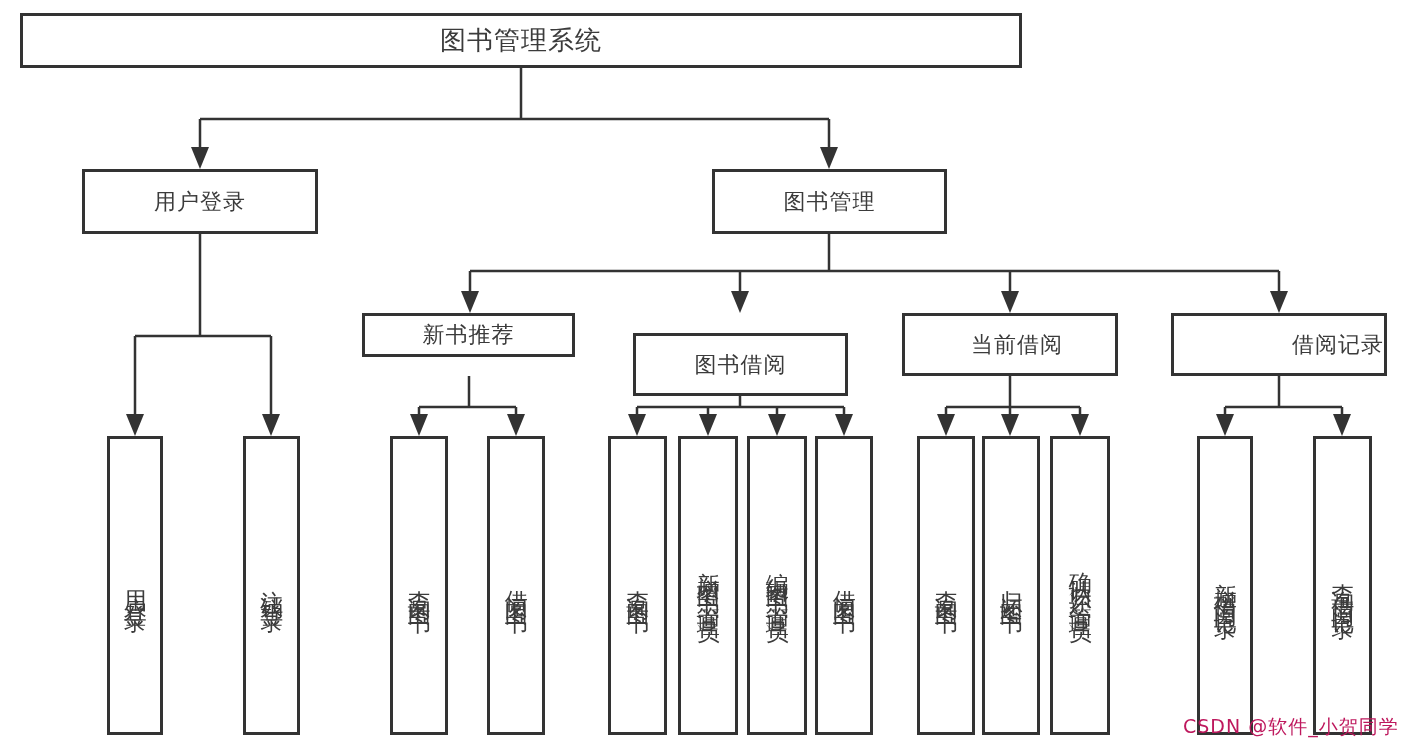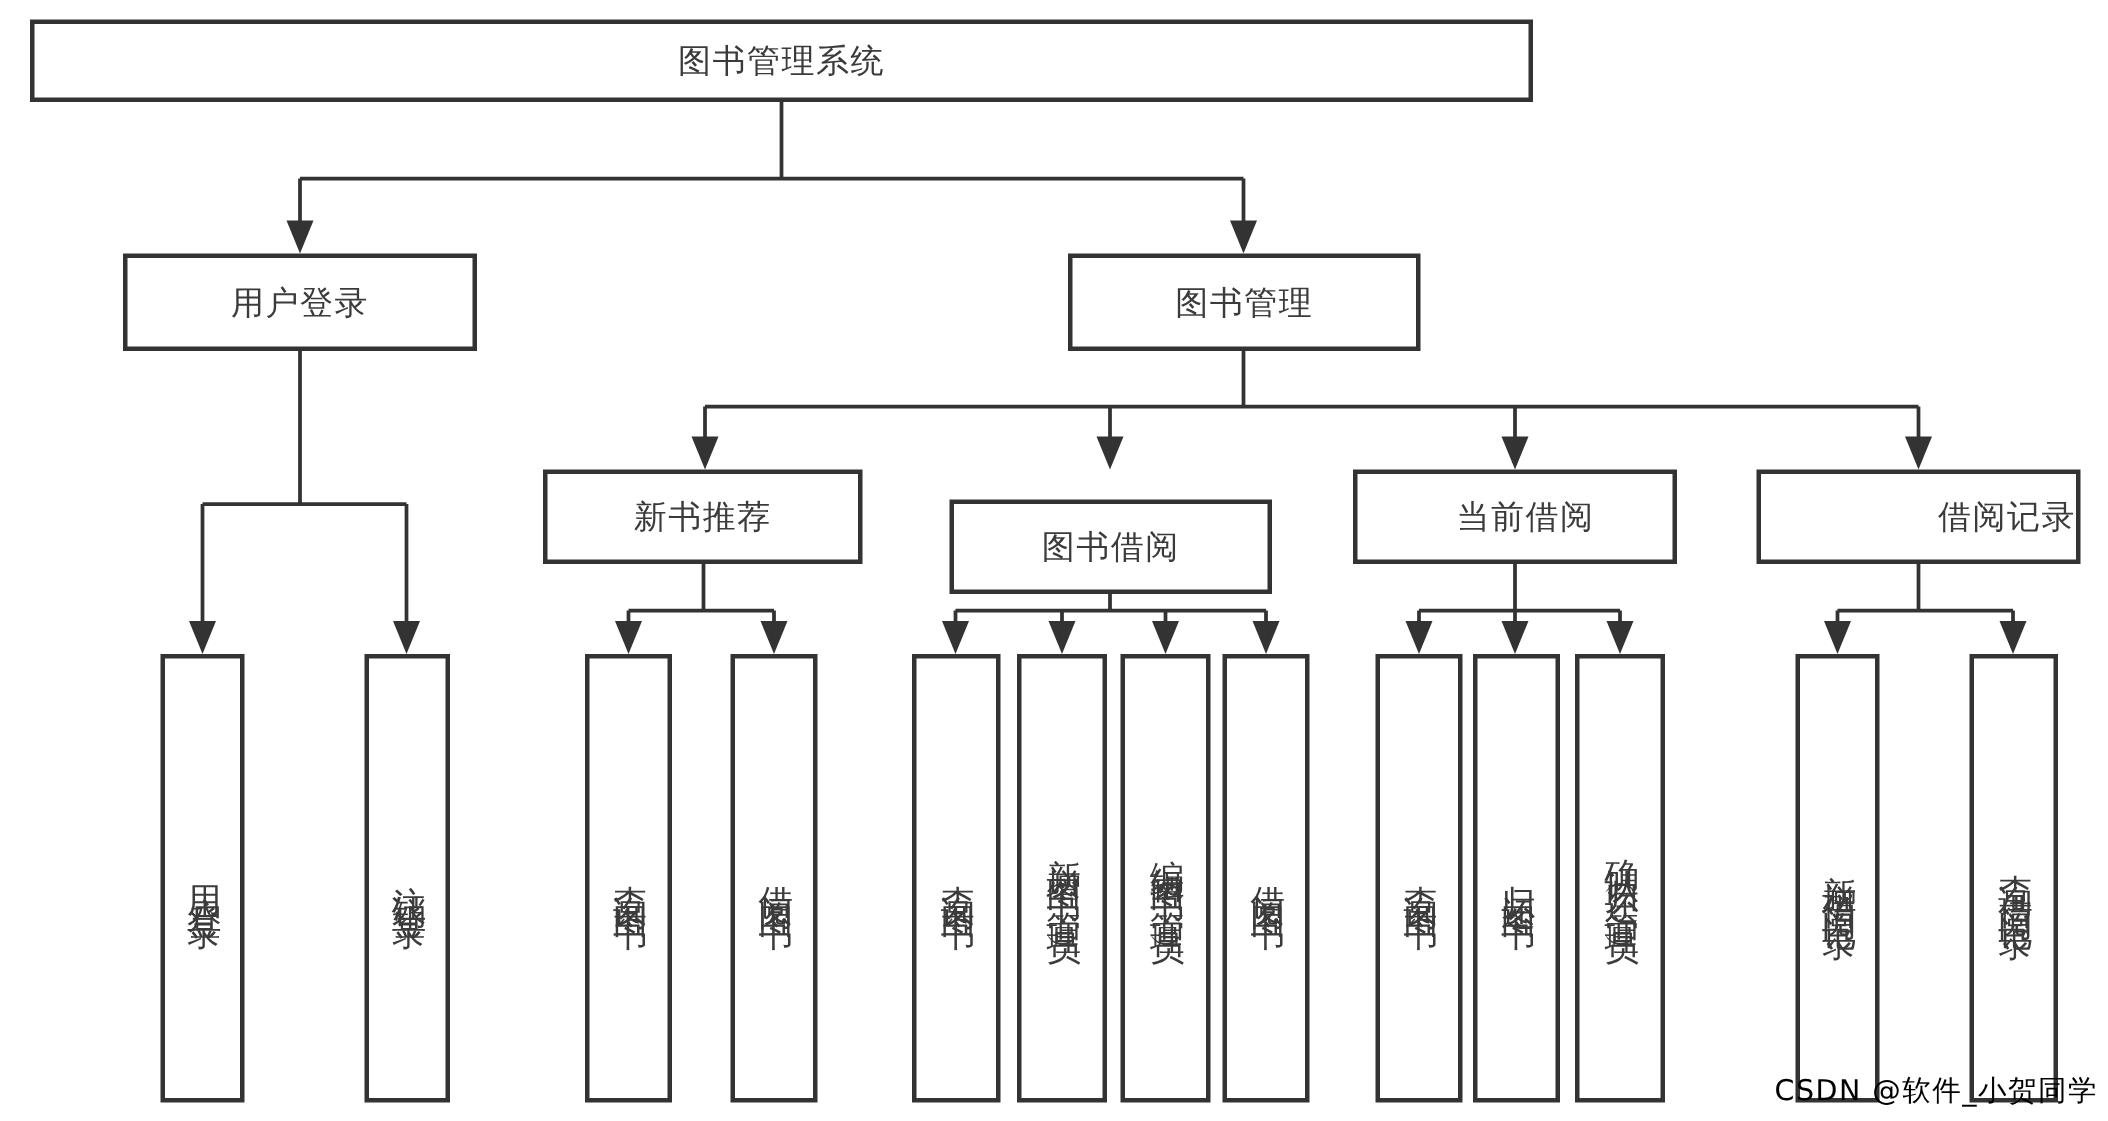--- a/index.html
+++ b/index.html
@@ -21,35 +21,35 @@
     position: absolute;
     box-sizing: border-box;
     border: 3px solid #333333;
     background: #ffffff;
     display: flex;
     align-items: center;
     justify-content: center;
     color: #3b3b3b;
   }
   .hbox { font-size: 22px; letter-spacing: 1px; }
-  .root-box { font-size: 22px; font-family: Liberation Serif, serif; }
+  .root-box { font-size: 26px; font-family: Liberation Serif, serif; }
   .vbox span {
     writing-mode: vertical-rl;
     text-orientation: mixed;
     font-size: 23px;
     letter-spacing: 7px;
     color: #3b3b3b;
     line-height: 1.1;
   }
   .watermark {
     position: absolute;
     left: 1183px;
     top: 714px;
     font-size: 19px;
-    color: #000000;
+    color: #be185d;
     letter-spacing: 1px;
     white-space: nowrap;
   }
 </style>
 </head>
 <body>
 
 <div id="stage">
 
   <svg id="connectors" viewBox="0 0 1405 747" xmlns="http://www.w3.org/2000/svg">
@@ -103,21 +103,21 @@
     <span>图书管理系统</span>
   </div>
 
   <div class="box hbox" style="left:82px; top:169px; width:236px; height:65px;">
     <span>用户登录</span>
   </div>
   <div class="box hbox" style="left:712px; top:169px; width:235px; height:65px;text-align:center;">
     <span>图书管理</span>
   </div>
 
-  <div class="box hbox" style="left:362px; top:313px; width:213px; height:63px;">
+  <div class="box hbox" style="left:362px; top:313px; width:213px; height:44px;">
     <span>新书推荐</span>
   </div>
   <div class="box hbox" style="left:633px; top:313px; width:215px; height:63px;margin-top:20px;">
     <span>图书借阅</span>
   </div>
   <div class="box hbox" style="left:902px; top:313px; width:216px; height:63px;padding-left:14px;">
     <span>当前借阅</span>
   </div>
   <div class="box hbox" style="left:1171px; top:313px; width:216px; height:63px;justify-content:flex-end;">
     <span>借阅记录</span>

